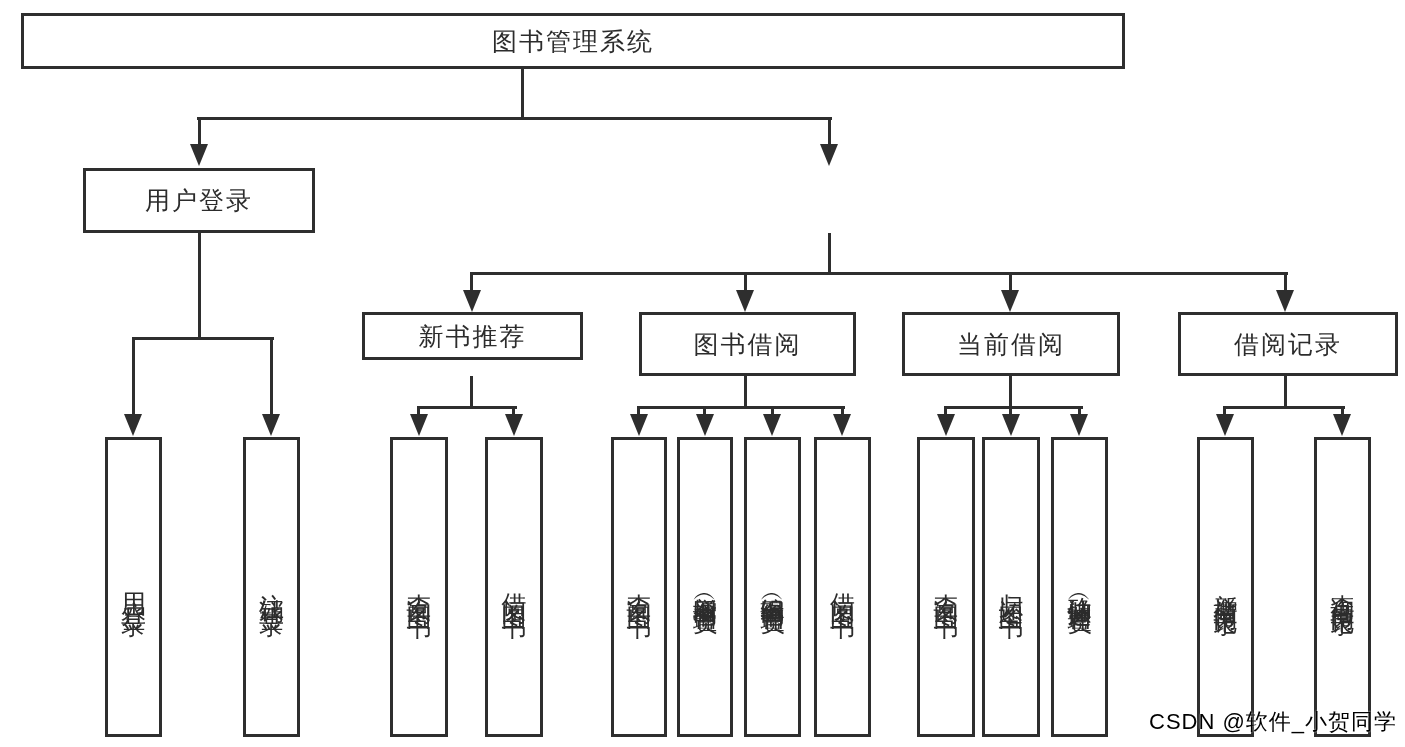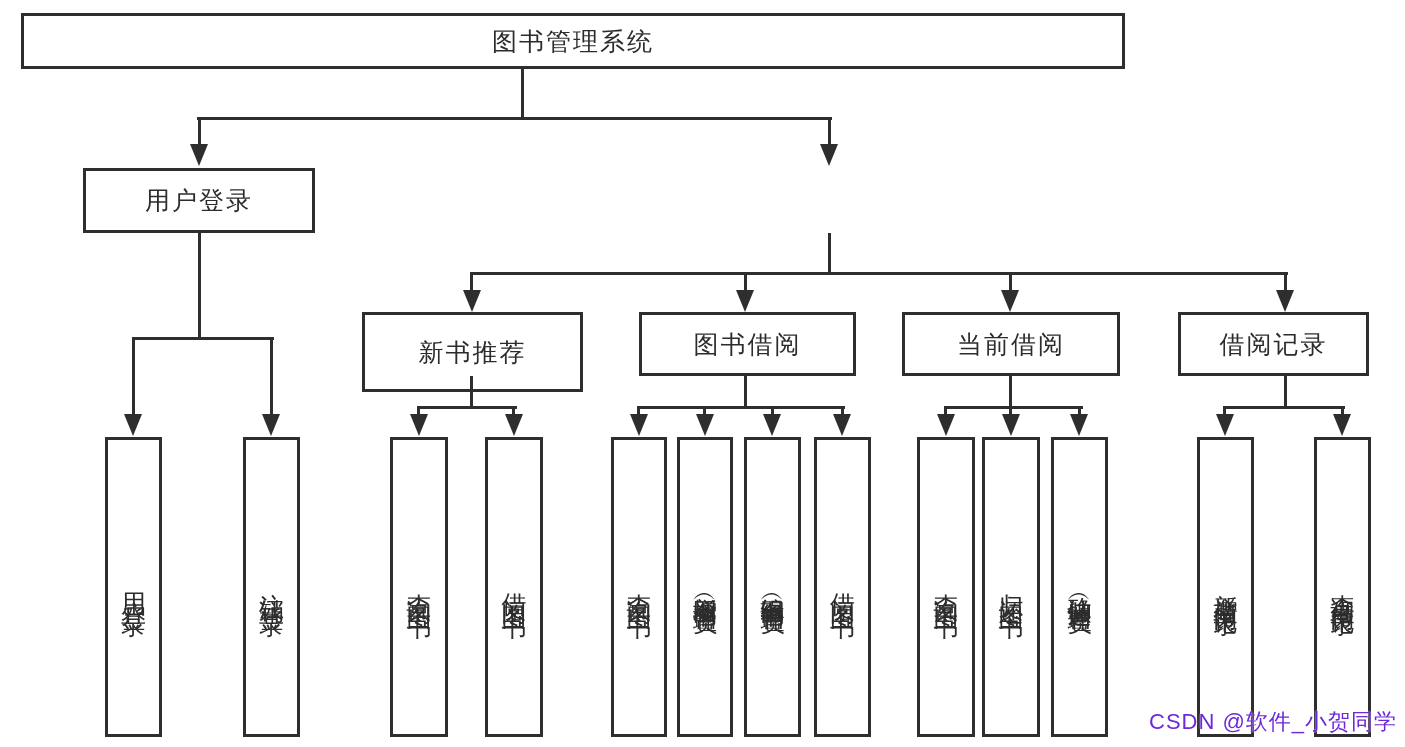--- a/index.html
+++ b/index.html
@@ -9,47 +9,47 @@
        display:flex;align-items:center;justify-content:center;color:#2c2c2c;}
   .h-label{font-size:25px;letter-spacing:2px;white-space:nowrap;}
   .v-label{writing-mode:vertical-rl;text-orientation:mixed;font-size:25px;line-height:1;
            letter-spacing:7px;white-space:nowrap;}
   .len6 .v-label{letter-spacing:4px;font-size:24px;}
   .len9 .v-label{letter-spacing:2px;font-size:24px;}
   .line{position:absolute;background:#2e2e2e;}
   .arrow{position:absolute;width:0;height:0;
          border-left:9px solid transparent;border-right:9px solid transparent;
          border-top:22px solid #2e2e2e;}
-  .watermark{position:absolute;left:1149px;top:707px;font-size:22px;color:#6d28d9;
+  .watermark{position:absolute;left:1149px;top:707px;font-size:22px;color:#000000;
              letter-spacing:1px;white-space:nowrap;z-index:5;
              text-shadow:0 0 2px #ffffff;}
 </style>
 </head>
 <body>
 
 <div id="stage">
 
   <div class="box" style="left:21px;top:13px;width:1104px;height:56px">
     <span class="h-label">图书管理系统</span>
   </div>
 
   <div class="box" style="left:83px;top:168px;width:232px;height:65px">
     <span class="h-label">用户登录</span>
   </div>
 
-  <div class="box" style="left:362px;top:312px;width:221px;height:80px">
+  <div class="box" style="left:362px;top:312px;width:221px;height:48px">
     <span class="h-label">新书推荐</span>
   </div>
   <div class="box" style="left:639px;top:312px;width:217px;height:64px">
     <span class="h-label">图书借阅</span>
   </div>
   <div class="box" style="left:902px;top:312px;width:218px;height:64px">
     <span class="h-label">当前借阅</span>
   </div>
-  <div class="box" style="left:1178px;top:312px;width:191px;height:64px">
+  <div class="box" style="left:1178px;top:312px;width:220px;height:64px">
     <span class="h-label">借阅记录</span>
   </div>
 
   <div class="box" style="left:105px;top:437px;width:57px;height:300px">
     <span class="v-label">用户登录</span>
   </div>
   <div class="box" style="left:243px;top:437px;width:57px;height:300px">
     <span class="v-label">注销登录</span>
   </div>
 

